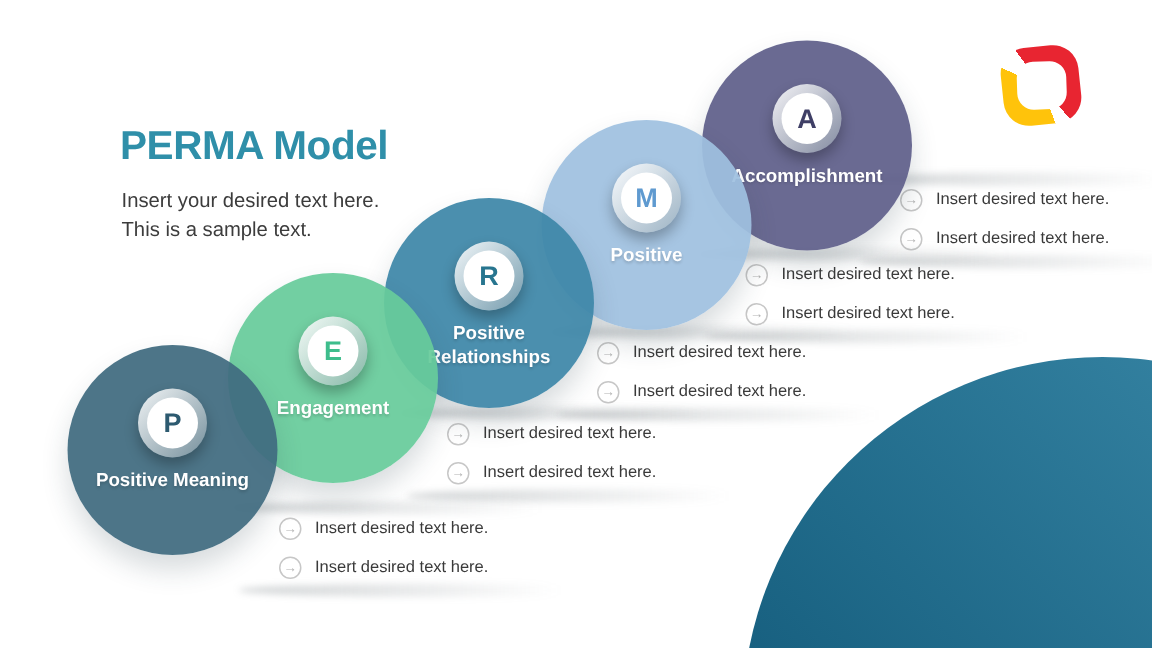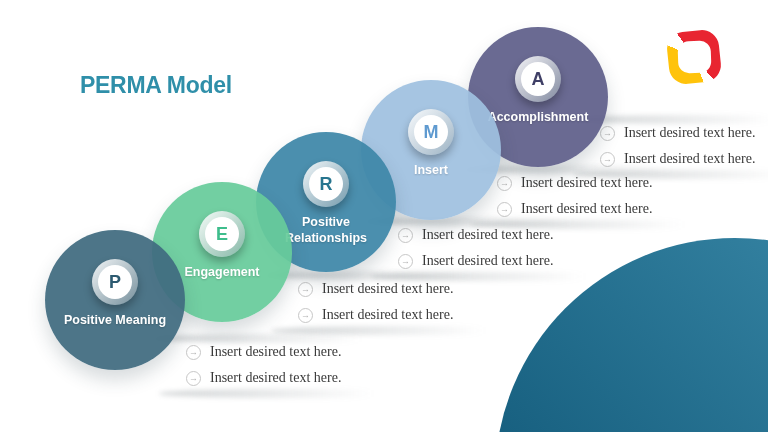--- a/index.html
+++ b/index.html
@@ -4,22 +4,22 @@
 <style>
   html,body { margin:0; padding:0; background:#888; }
   .slide {
     position:relative; width:768px; height:432px; margin:0 auto;
     background:#ffffff; overflow:hidden;
     font-family:"Liberation Sans", sans-serif;
   }
 
   
   .title {
-    position:absolute; left:80px; top:72px; margin:0;
-    font-size:23px; font-weight:700; color:#2f8fa9; letter-spacing:-0.3px;
+    position:absolute; left:80px; top:82px; margin:0;
+    font-size:27px; font-weight:700; color:#2f8fa9; letter-spacing:-0.3px;
   }
   .subtitle {
     position:absolute; left:81px; top:124px; margin:0;
     font-size:13.5px; color:#3c3c3c; line-height:1.42;
   }
 
   
   .logo {
     position:absolute; left:668px; top:31px; width:52px; height:52px;
     border-radius:17px;
@@ -86,48 +86,52 @@
 
   .trow {
     position:relative; z-index:1; height:26px; padding-left:25px;
     display:flex; align-items:center; gap:9px;
   }
   .aicon {
     width:13px; height:13px; border-radius:50%; border:1px solid #c7c7c7;
     color:#b3b3b3; font-size:9px; line-height:13px; text-align:center;
     flex:0 0 auto; box-sizing:content-box;
   }
-  .ttext { font-size:14px; color:#3a3a3a;font-family:Liberation Serif, serif; }
+  .ttext { font-size:11px; color:#3a3a3a; }
 </style>
 </head>
 <body>
 
 <div class="slide">
 
   <div class="corner-circle"></div>
 
   <div class="logo">
     <span class="logo-hole"></span>
   </div>
 
   <h1 class="title">PERMA Model</h1>
 
+  <p class="subtitle">
+    <span>Insert your desired text here.</span><br>
+    <span>This is a sample text.</span>
+  </p>
 
   <div class="circle c-a">
     <div class="badge">
       <div class="badge-inner" style="color: rgb(63, 63, 102);">A</div>
     </div>
     <div class="clabel">Accomplishment</div>
   </div>
 
   <div class="circle c-m">
     <div class="badge">
       <div class="badge-inner" style="color: rgb(95, 154, 208);">M</div>
     </div>
-    <div class="clabel">Insert</div>
+    <div class="clabel">Positive</div>
   </div>
 
   <div class="circle c-r">
     <div class="badge">
       <div class="badge-inner" style="color: rgb(39, 117, 143);">R</div>
     </div>
     <div class="clabel">Positive Relationships</div>
   </div>
 
   <div class="circle c-e">

